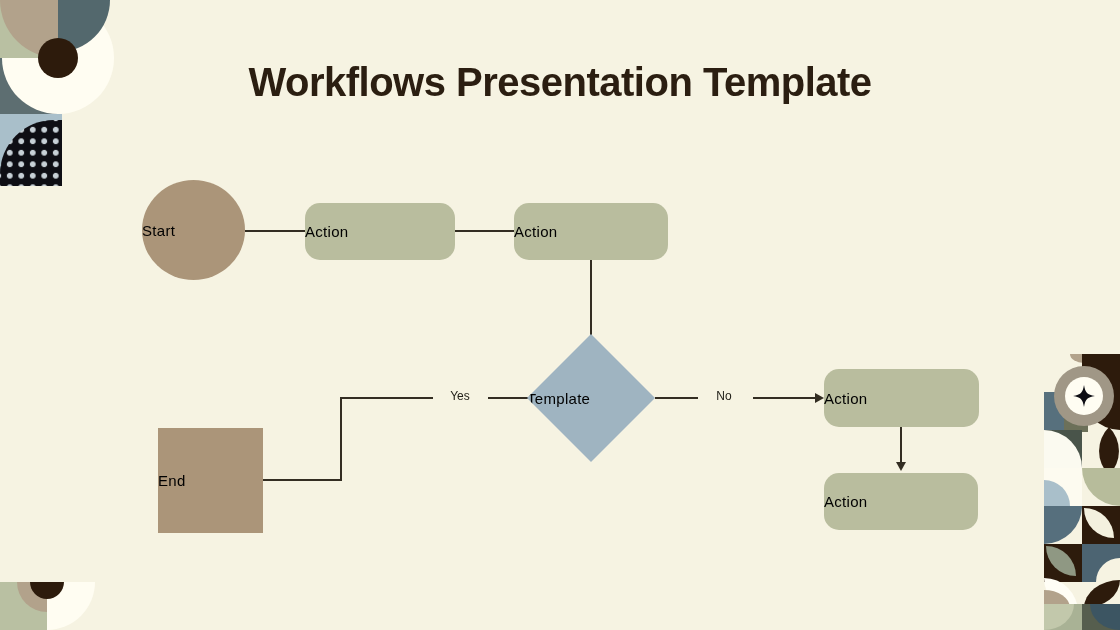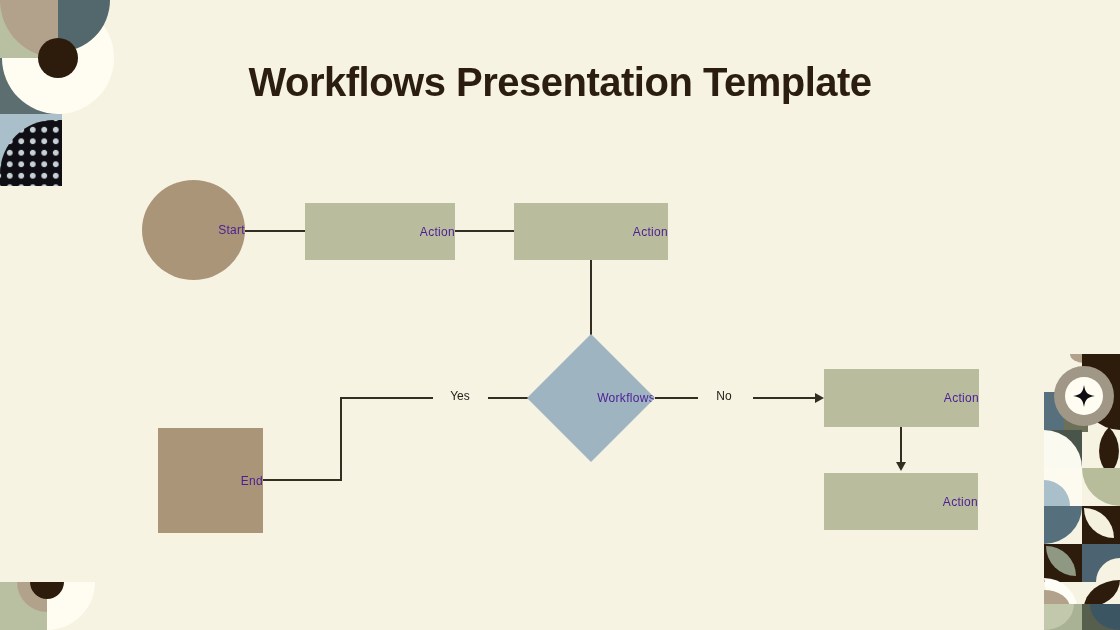--- a/index.html
+++ b/index.html
@@ -6,23 +6,23 @@
   body{width:1120px;height:630px;overflow:hidden;font-family:"Liberation Sans",sans-serif;}
   #canvas{position:relative;width:1120px;height:630px;background:#f6f3e2;overflow:hidden;}
   .abs{position:absolute;}
 
   
   #title{left:0;top:60px;width:1120px;text-align:center;
          font-family:"Liberation Sans",sans-serif;font-weight:bold;
          font-size:40px;letter-spacing:-.5px;color:#2b1e11;}
 
   
-  .node{display:flex;align-items:center;justify-content:flex-end;
-        font-size:12px;letter-spacing:.3px;color:#4c1d95;}
-  .rect-green{background:#b9bd9e;}
+  .node{display:flex;align-items:center;justify-content:flex-start;
+        font-size:15px;letter-spacing:.3px;color:#000000;}
+  .rect-green{background:#b9bd9e;border-radius:15px;}
   .tan{background:#ab9579;}
   #n-start{left:142px;top:180px;width:103px;height:100px;border-radius:50%;}
   #n-action1{left:305px;top:203px;width:150px;height:57px;}
   #n-action2{left:514px;top:203px;width:154px;height:57px;}
   #n-decision{left:527px;top:334px;width:128px;height:128px;background:#9fb4c1;
               clip-path:polygon(50% 0,100% 50%,50% 100%,0 50%);}
   #n-end{left:142px;top:428px;width:105px;height:105px;margin-left:16px;}
   #n-action3{left:824px;top:369px;width:155px;height:58px;}
   #n-action4{left:824px;top:473px;width:154px;height:57px;}
 
@@ -142,21 +142,21 @@
   <div id="n-start" class="abs node tan">
     <span>Start</span>
   </div>
   <div id="n-action1" class="abs node rect-green">
     <span>Action</span>
   </div>
   <div id="n-action2" class="abs node rect-green">
     <span>Action</span>
   </div>
   <div id="n-decision" class="abs node">
-    <span>Workflows</span>
+    <span>Template</span>
   </div>
   <div id="n-end" class="abs node tan">
     <span>End</span>
   </div>
   <div id="n-action3" class="abs node rect-green">
     <span>Action</span>
   </div>
   <div id="n-action4" class="abs node rect-green">
     <span>Action</span>
   </div>

